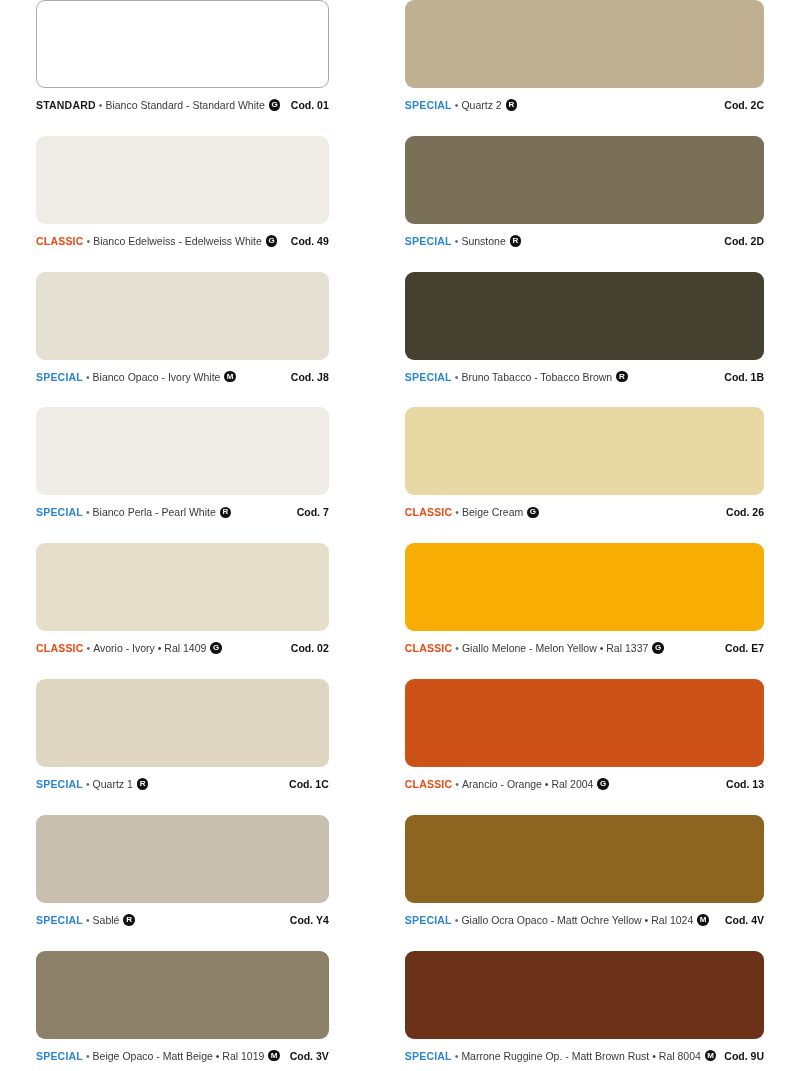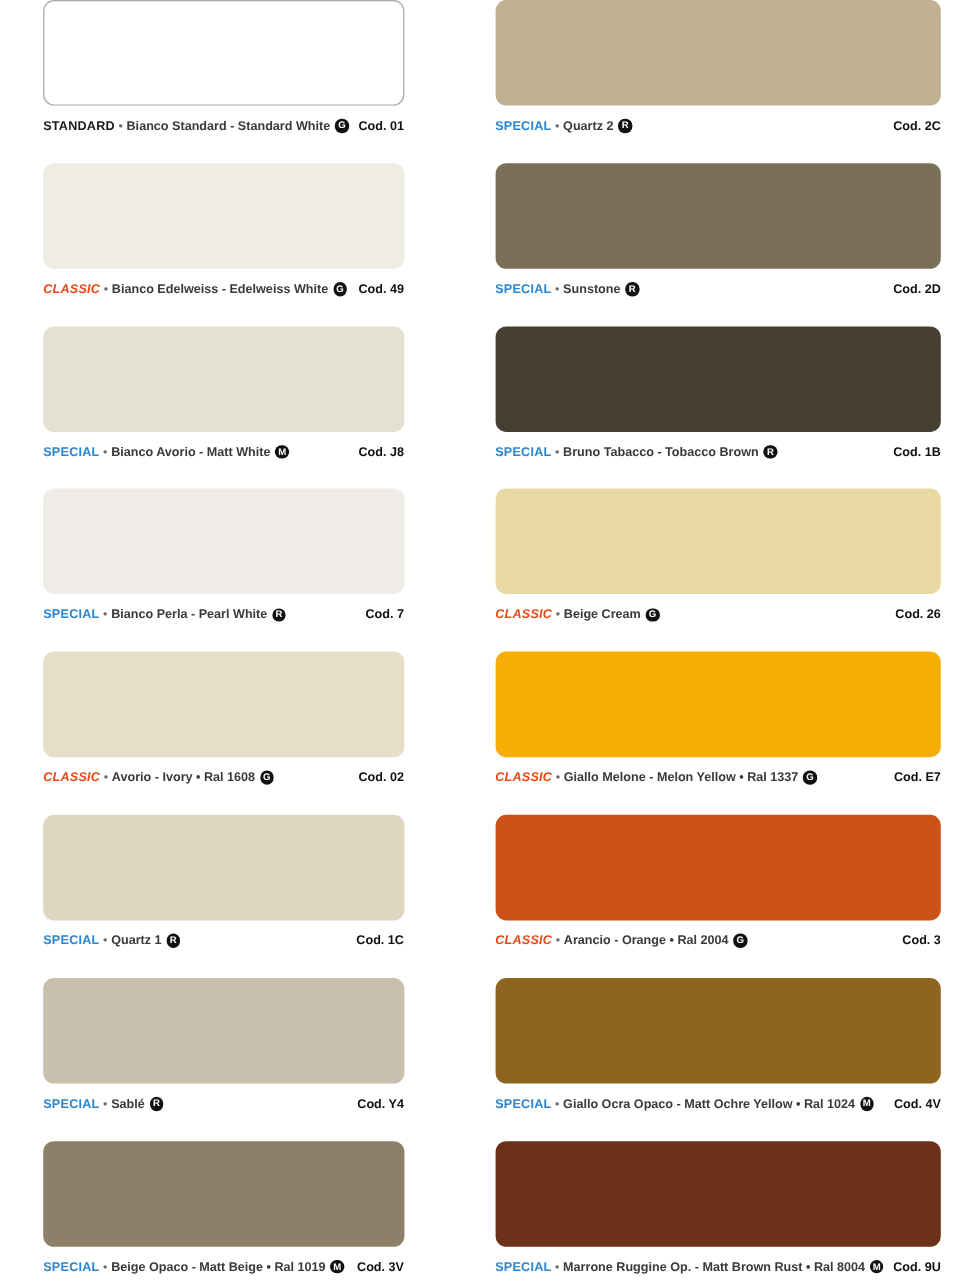--- a/index.html
+++ b/index.html
@@ -57,33 +57,33 @@
     height: 16px;
     white-space: nowrap;
   }
 
   .family {
     font-weight: bold;
     font-size: 10.5px;
     letter-spacing: 0.2px;
   }
   .family.standard { color: #1a1a1a; }
-  .family.classic  { color: #ea4914; font-style: italic; }
+  .family.classic  { color: #ea4914; }
   .family.special  { color: #2b85cf; }
 
   .sep {
     color: #6b6b6b;
     font-size: 10.5px;
     margin: 0 3px;
   }
 
   .desc {
     color: #3a3a3a;
     font-size: 10.5px;
-    font-weight: bold;
+    font-weight: normal;
   }
 
   .badge {
     display: inline-flex;
     align-items: center;
     justify-content: center;
     width: 11.5px;
     height: 11.5px;
     border-radius: 50%;
     background: #111111;
@@ -149,21 +149,21 @@
         <span class="badge">R</span>
         <span class="code">Cod. 2D</span>
       </div>
     </div>
 
     <div class="swatch-cell">
       <div class="chip" style="background: rgb(228, 224, 210);"></div>
       <div class="caption">
         <span class="family special">SPECIAL</span>
         <span class="sep">•</span>
-        <span class="desc">Bianco Avorio - Matt White</span>
+        <span class="desc">Bianco Opaco - Ivory White</span>
         <span class="badge">M</span>
         <span class="code">Cod. J8</span>
       </div>
     </div>
     <div class="swatch-cell">
       <div class="chip" style="background: rgb(69, 64, 47);"></div>
       <div class="caption">
         <span class="family special">SPECIAL</span>
         <span class="sep">•</span>
         <span class="desc">Bruno Tabacco - Tobacco Brown</span>
@@ -191,21 +191,21 @@
         <span class="badge">G</span>
         <span class="code">Cod. 26</span>
       </div>
     </div>
 
     <div class="swatch-cell">
       <div class="chip" style="background: rgb(229, 222, 200);"></div>
       <div class="caption">
         <span class="family classic">CLASSIC</span>
         <span class="sep">•</span>
-        <span class="desc">Avorio - Ivory • Ral 1608</span>
+        <span class="desc">Avorio - Ivory • Ral 1409</span>
         <span class="badge">G</span>
         <span class="code">Cod. 02</span>
       </div>
     </div>
     <div class="swatch-cell">
       <div class="chip" style="background: rgb(248, 173, 4);"></div>
       <div class="caption">
         <span class="family classic">CLASSIC</span>
         <span class="sep">•</span>
         <span class="desc">Giallo Melone - Melon Yellow • Ral 1337</span>
@@ -224,21 +224,21 @@
         <span class="code">Cod. 1C</span>
       </div>
     </div>
     <div class="swatch-cell">
       <div class="chip" style="background: rgb(204, 82, 24);"></div>
       <div class="caption">
         <span class="family classic">CLASSIC</span>
         <span class="sep">•</span>
         <span class="desc">Arancio - Orange • Ral 2004</span>
         <span class="badge">G</span>
-        <span class="code">Cod. 3</span>
+        <span class="code">Cod. 13</span>
       </div>
     </div>
 
     <div class="swatch-cell">
       <div class="chip" style="background: rgb(201, 191, 174);"></div>
       <div class="caption">
         <span class="family special">SPECIAL</span>
         <span class="sep">•</span>
         <span class="desc">Sablé</span>
         <span class="badge">R</span>

